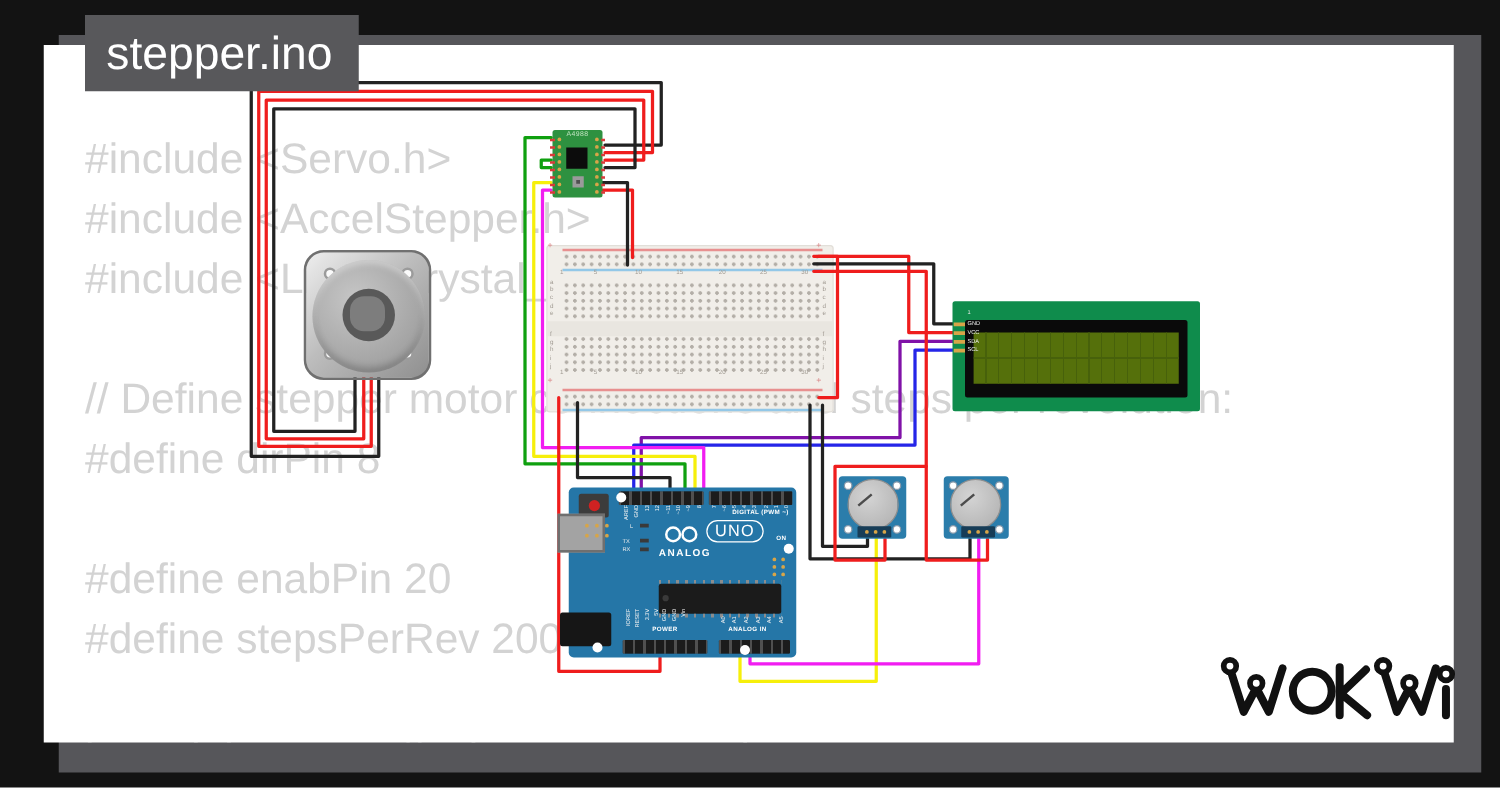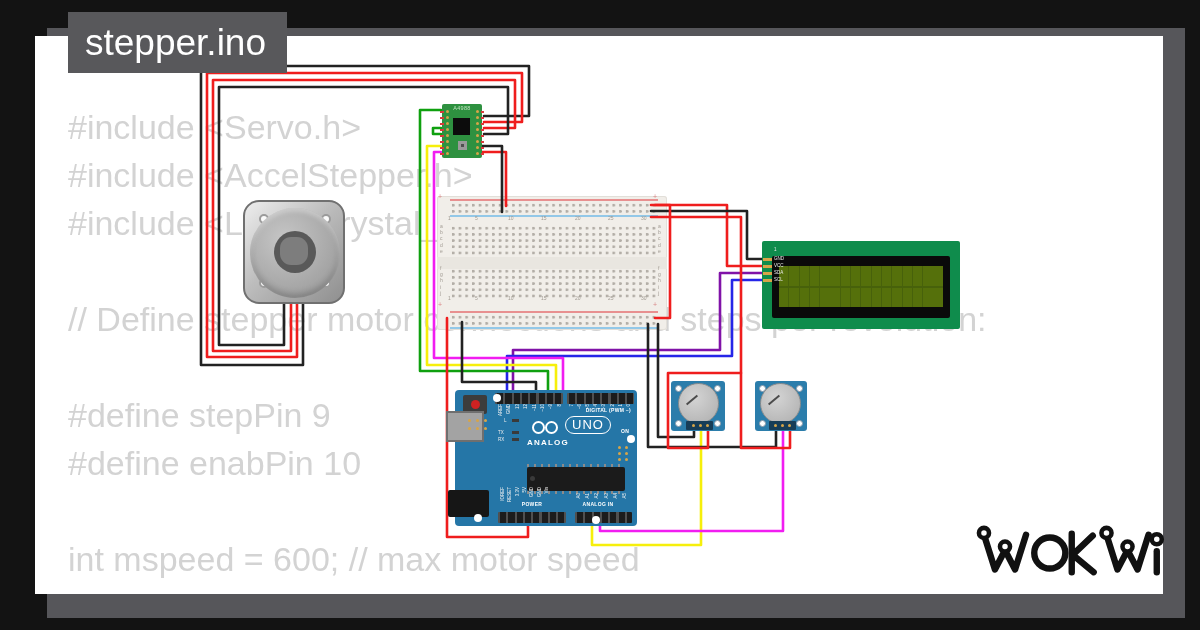--- a/index.html
+++ b/index.html
@@ -86,23 +86,23 @@
 <body>
 
 <div id="shadow"></div>
 <div id="card">
   <div id="code-layer">
       <div class="code-line" style="position: absolute; left: 33px; top: 71px;">#include &lt;Servo.h&gt;</div>
       <div class="code-line" style="position: absolute; left: 33px; top: 119px;">#include &lt;AccelStepper.h&gt;</div>
       <div class="code-line" style="position: absolute; left: 33px; top: 167px;">#include &lt;LiquidCrystal_I2C.h&gt;</div>
       <div class="code-line" style="position: absolute; left: 33px; top: 215px;"></div>
       <div class="code-line" style="position: absolute; left: 33px; top: 263px;">// Define stepper motor connections and steps per revolution:</div>
-      <div class="code-line" style="position: absolute; left: 33px; top: 359px;">#define stepPin 9</div>
-      <div class="code-line" style="position: absolute; left: 33px; top: 407px;">#define enabPin 10</div>
-      <div class="code-line" style="position: absolute; left: 33px; top: 503px;">int mspeed = 600; // max motor speed</div>
+      <div class="code-line" style="position: absolute; left: 33px; top: 311px;">#define dirPin 8</div>
+      <div class="code-line" style="position: absolute; left: 33px; top: 407px;">#define enabPin 20</div>
+      <div class="code-line" style="position: absolute; left: 33px; top: 455px;">#define stepsPerRev 200</div>
       <div class="code-line" style="position: absolute; left: 33px; top: 551px;">int mdelay = 10; // min motor speed</div>
     </div>
 </div>
 
 <div id="breadboard" class="comp">
   <div class="bb-line-red" style="left:13px;top:3px;width:208px"></div>
   <div class="bb-dots" style="left:14px;top:7px;width:206px;height:12px"></div>
   <div class="bb-line-blue" style="left:13px;top:19px;width:208px"></div>
   <div class="bb-dots" style="left:14px;top:30px;width:206px;height:31px"></div>
   <div class="bb-mid" style="top:61px"></div>

